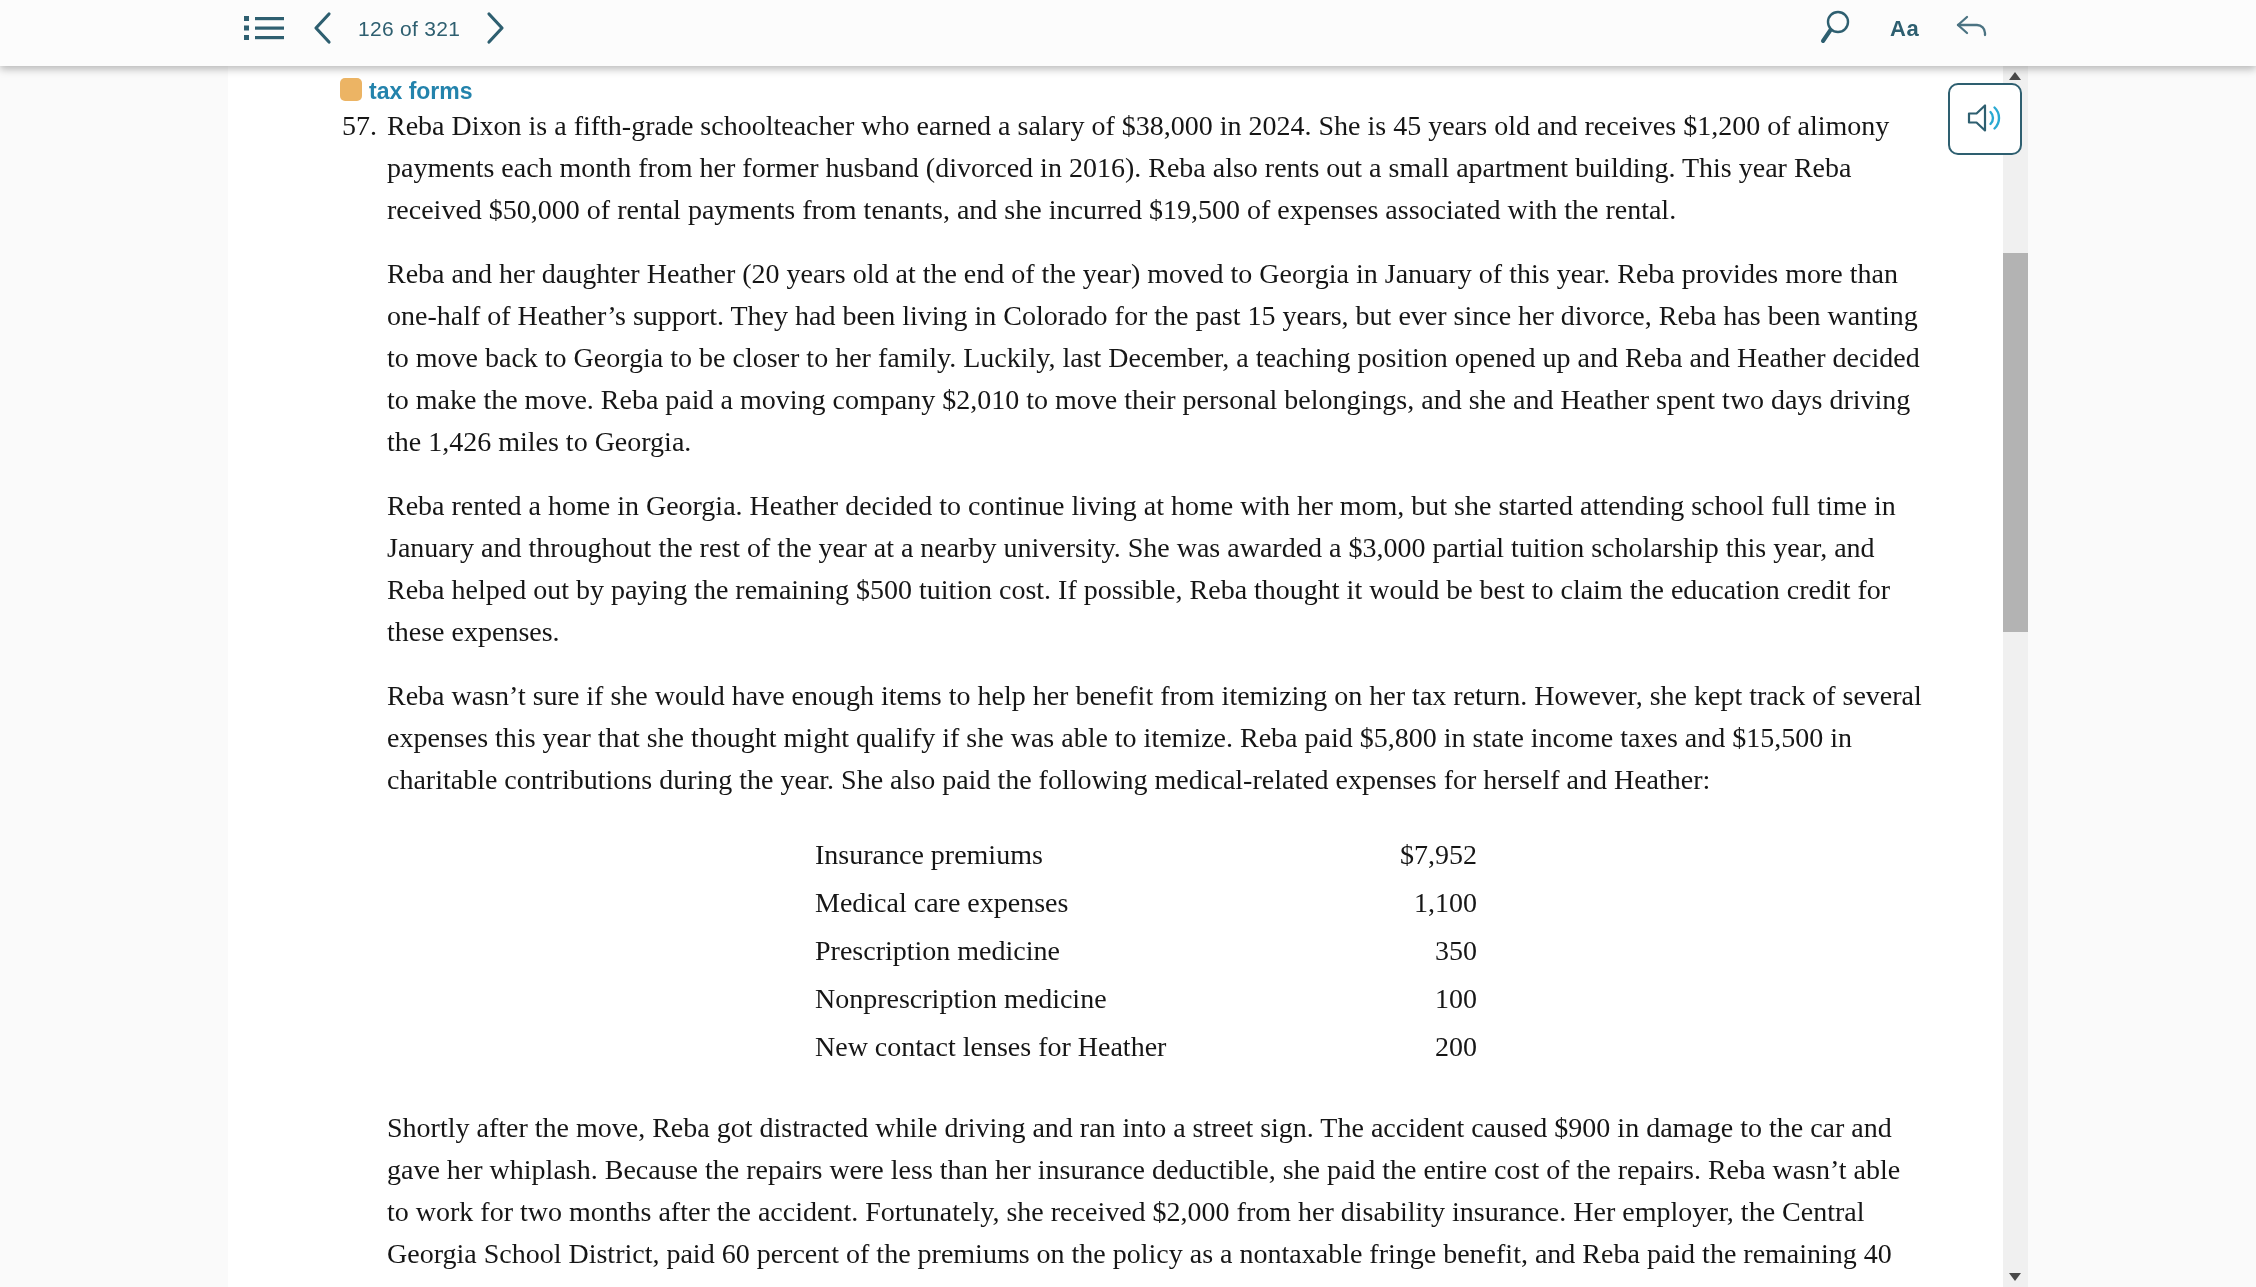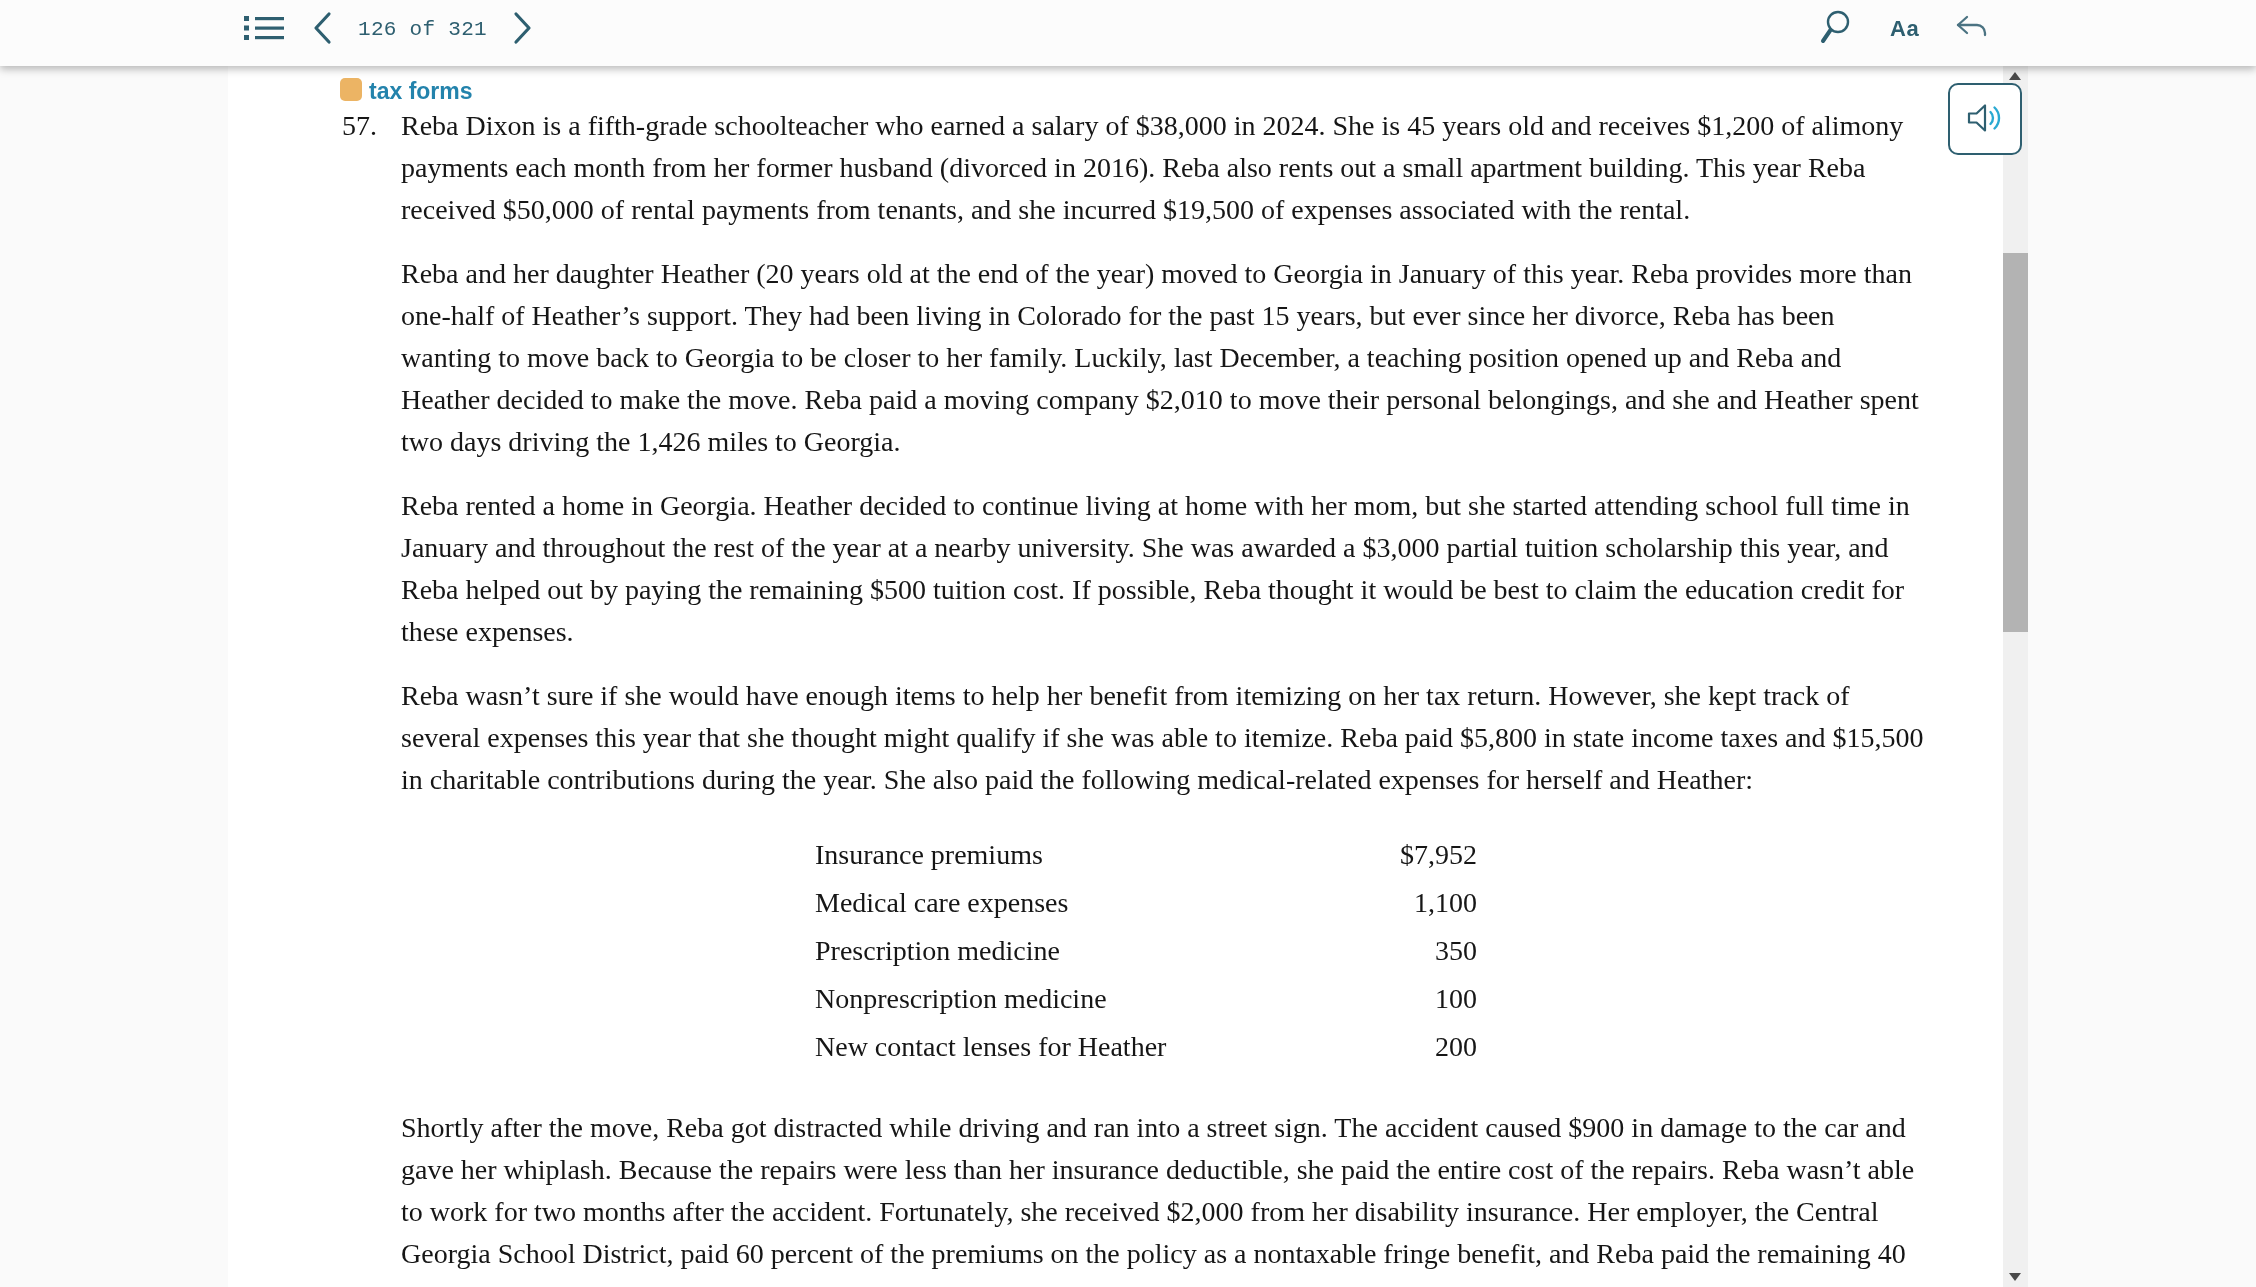--- a/index.html
+++ b/index.html
@@ -22,21 +22,20 @@
     z-index: 20;
   }
   .toolbar-left {
     position: absolute;
     left: 244px;
     top: 0;
     height: 58px;
     display: flex;
     align-items: center;
     gap: 28px;
-    font-family: Liberation Mono, monospace;
   }
   .toolbar-right {
     position: absolute;
     left: 1818px;
     top: 0;
     height: 58px;
     display: flex;
     align-items: center;
     gap: 36px;
   }
@@ -123,21 +122,21 @@
     line-height: 42px;
     color: #161616;
   }
   .problem { margin: 0; }
   .problem-number {
     position: absolute;
     left: -41px;
     top: 0;
   }
   .problem-inner p {
-    margin: 0 0 22px 18px;
+    margin: 0 0 22px 4px;
   }
 
   
   .expense-table {
     width: 662px;
     margin: 30px 0 36px 432px;
   }
   .expense-row {
     display: flex;
     justify-content: space-between;

